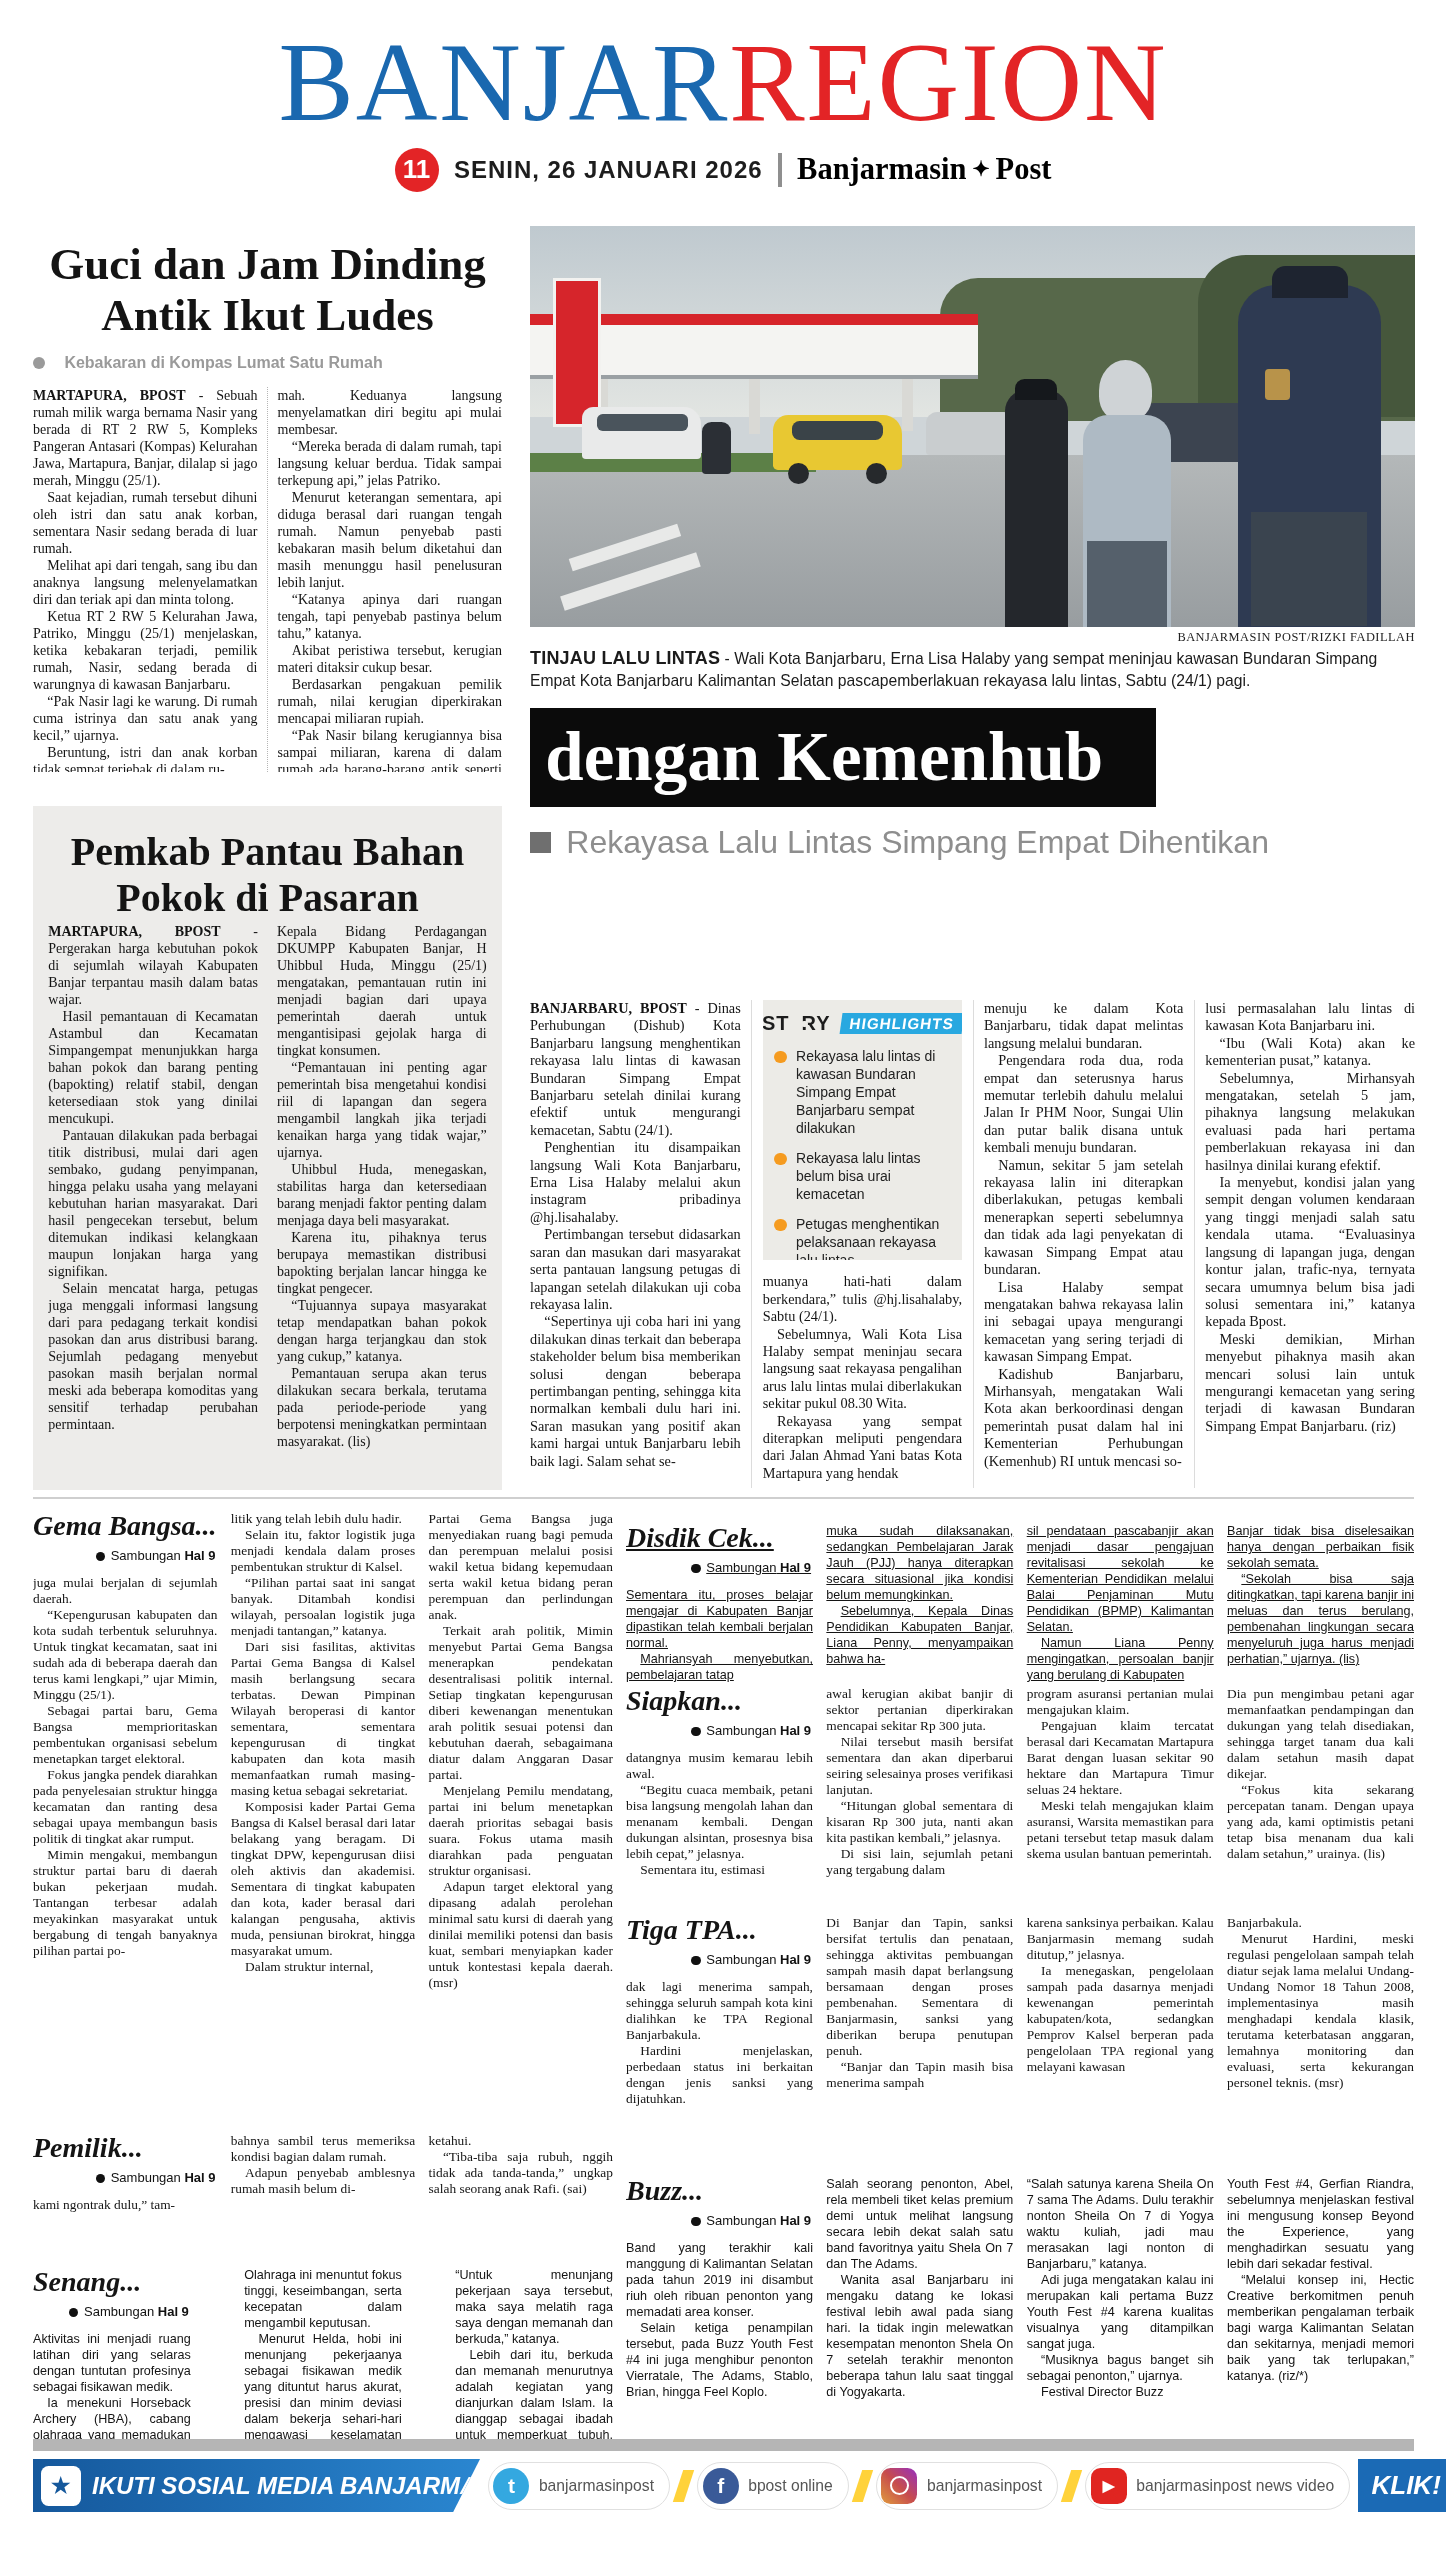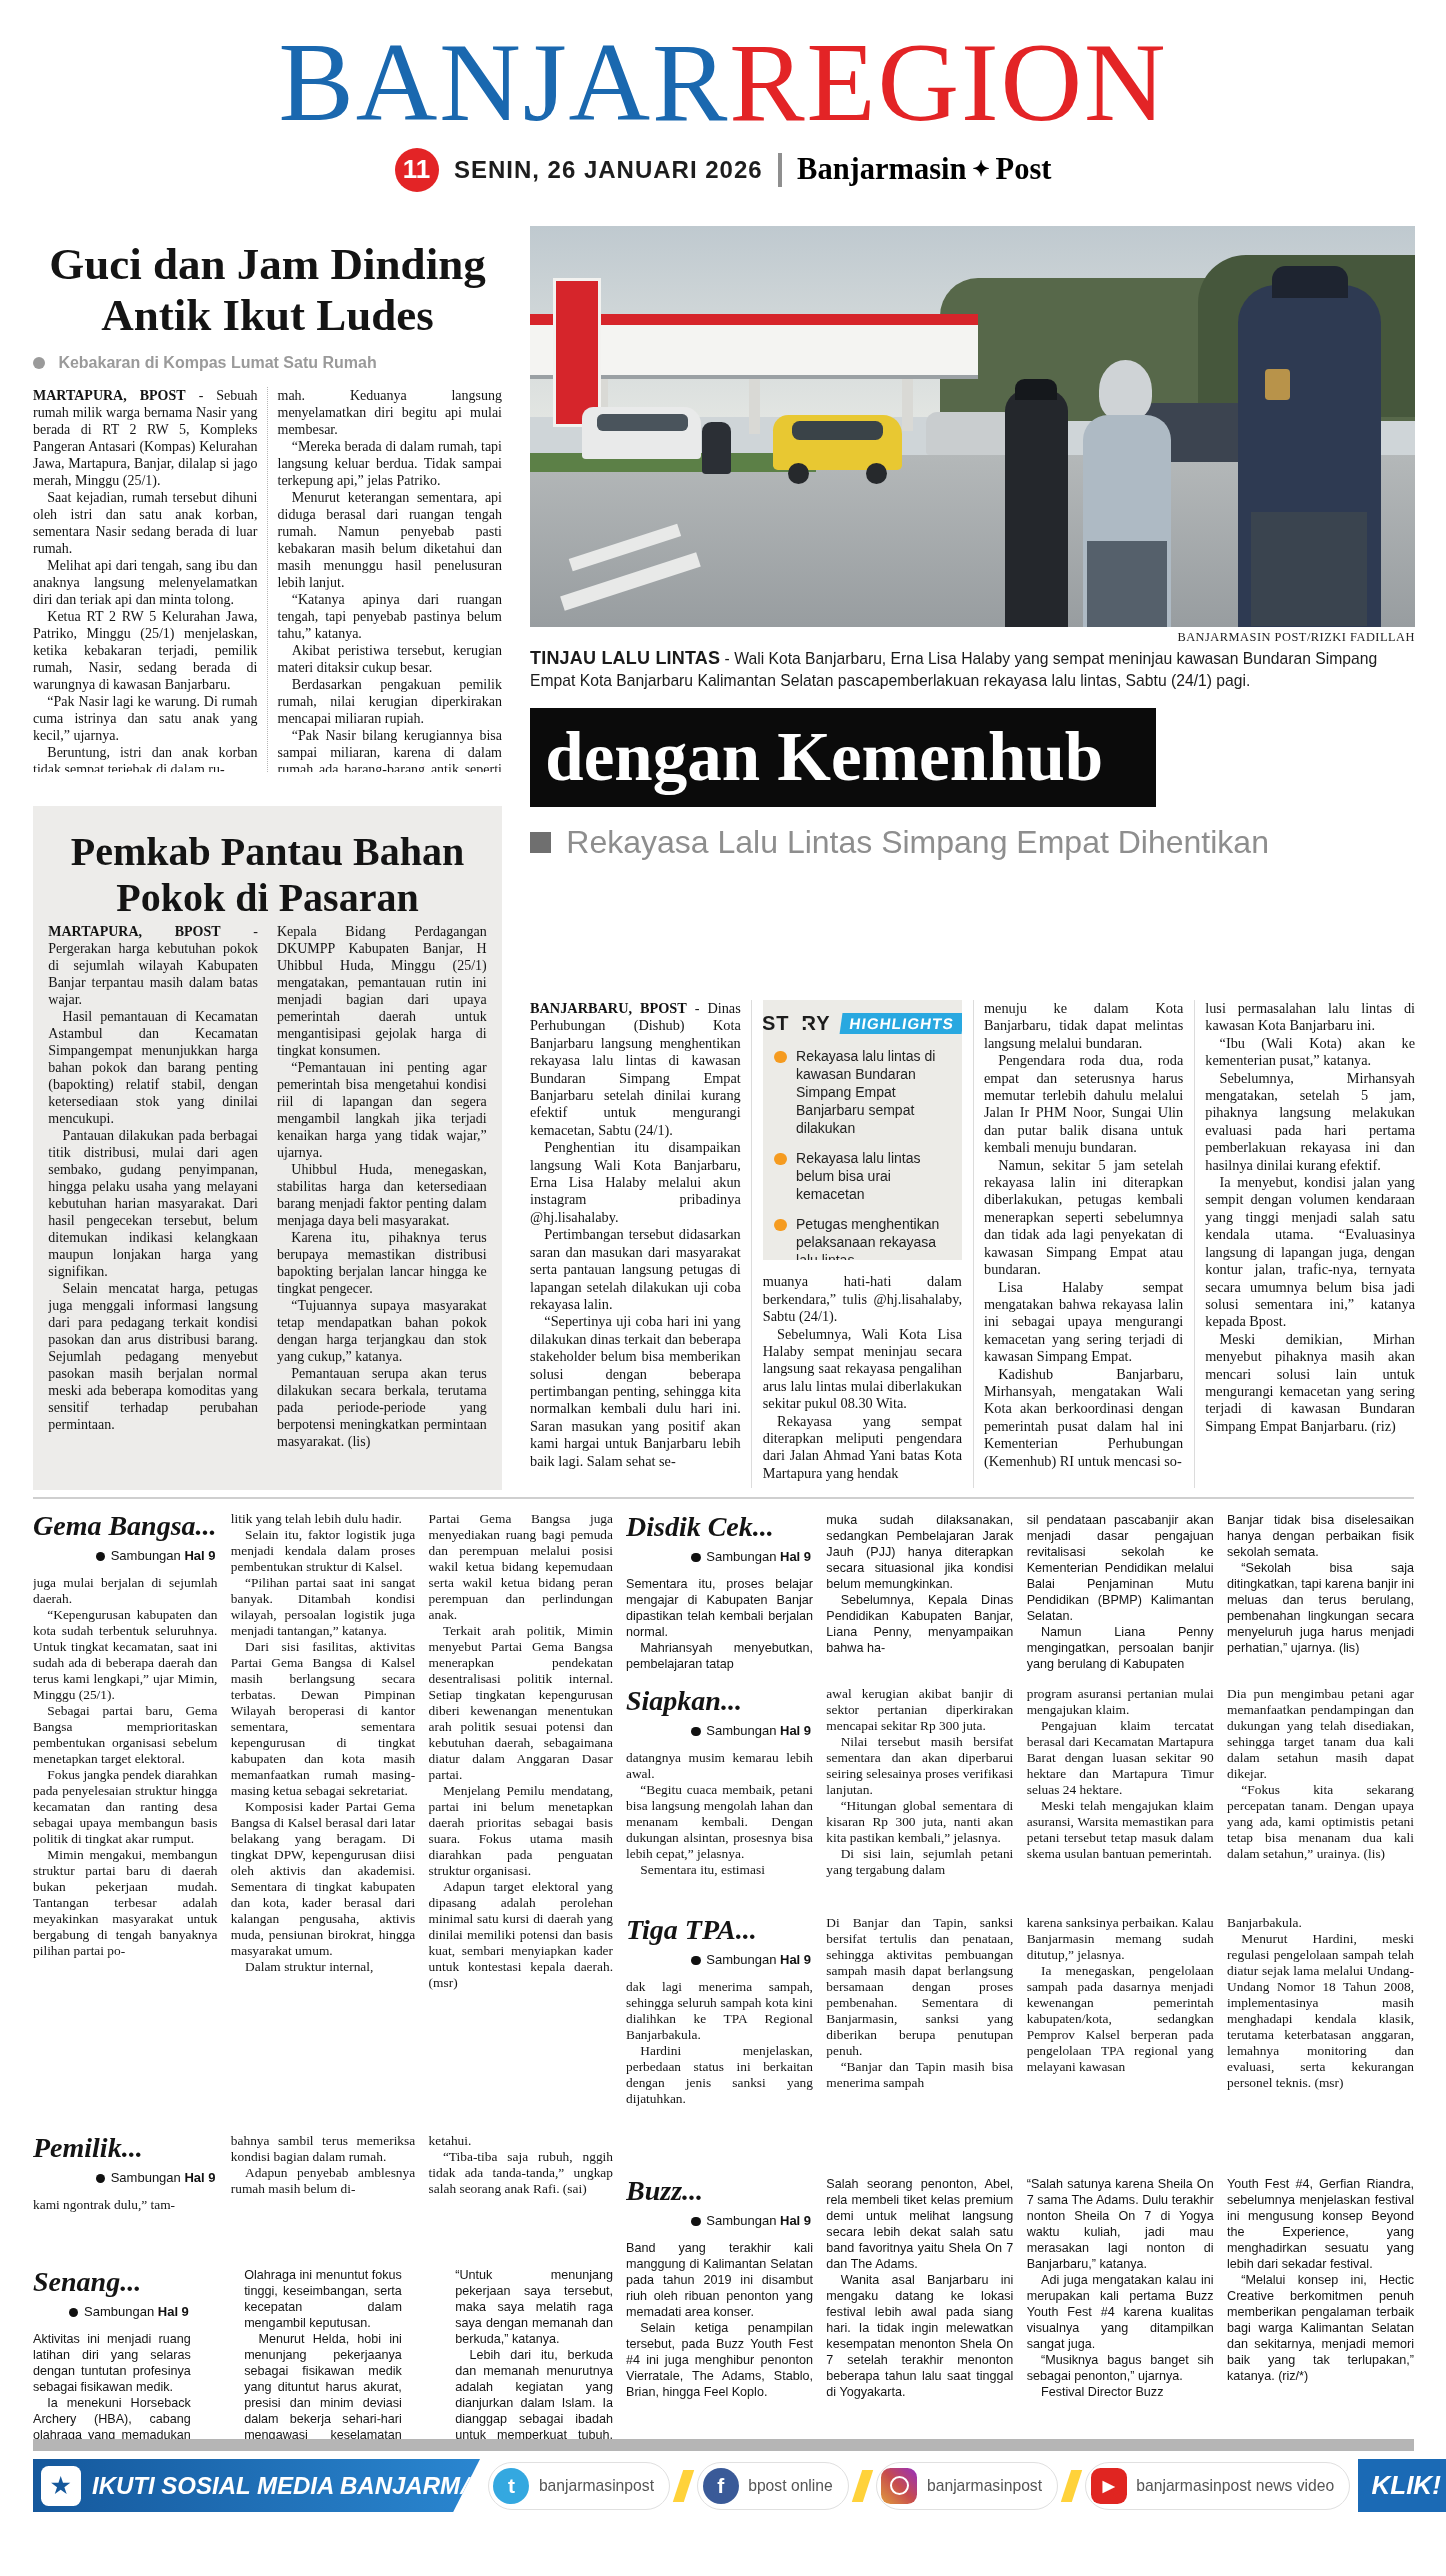--- a/index.html
+++ b/index.html
@@ -25,21 +25,21 @@
   .paras.indent-all p:first-child{text-indent:14.3px;}
   .dl{font-weight:700;}
   .serifbody{font-size:14px;line-height:17px;}
   .mainbody{font-size:14.3px;line-height:17.4px;}
   .botbody{font-size:13.4px;line-height:16px;}
   .sansb p{font-family:"Liberation Sans",sans-serif;font-size:12.6px;line-height:16px;}
 
   
   .article-fire{position:absolute;left:33px;top:239px;width:469px;}
   .fire-headline{font-size:45px;line-height:1.13;font-weight:700;text-align:center;}
-  .kicker{display:flex;align-items:center;gap:13px;margin-top:13.4px;
+  .kicker{display:flex;align-items:center;gap:19px;margin-top:13.4px;
           font-family:"Liberation Sans",sans-serif;font-weight:700;font-size:16px;color:#9a9a9a;}
   .kicker .kdot{width:12.4px;height:12.4px;border-radius:50%;background:#9a9a9a;flex:none;}
   .fire-cols{display:flex;margin-top:15.3px;height:385px;overflow:hidden;}
   .fire-cols .fcol{width:50%;}
   .fire-cols .fcol:first-child{padding-right:9.5px;border-right:1px dotted #b5b5b5;}
   .fire-cols .fcol:last-child{padding-left:9.5px;}
 
   
   .article-market{position:absolute;left:33px;top:806px;width:469px;height:684px;
                   background:#edecea;box-sizing:border-box;padding:17px 15.3px;}
@@ -378,21 +378,21 @@
             <div class="paras">
               <p>“Untuk menunjang pekerjaan saya tersebut, maka saya melatih raga saya dengan memanah dan berkuda,” katanya.</p>
               <p>Lebih dari itu, berkuda dan memanah menurutnya adalah kegiatan yang dianjurkan dalam Islam. Ia dianggap sebagai ibadah untuk memperkuat tubuh, melatih ketahanan, dan refleks. (rlz)</p>
             </div>
           </div>
       </div>
     </div>
 
     <div class="bottom-right">
 
-      <div class="band sansb" style="top:1px;height:164px;">
+      <div class="band sansb" style="top:12px;height:164px;text-decoration:underline;">
         <div class="bcol">
           <div class="band-title">Disdik Cek...</div>
           <div class="samb"><span class="sdot"></span><span>Sambungan</span> <b>Hal 9</b></div>
           <div class="paras">
               <p>Sementara itu, proses belajar mengajar di Kabupaten Banjar dipastikan telah kembali berjalan normal.</p>
               <p>Mahriansyah menyebutkan, pembelajaran tatap</p>
             </div>
         </div>
         <div class="bcol">
             <div class="paras">

